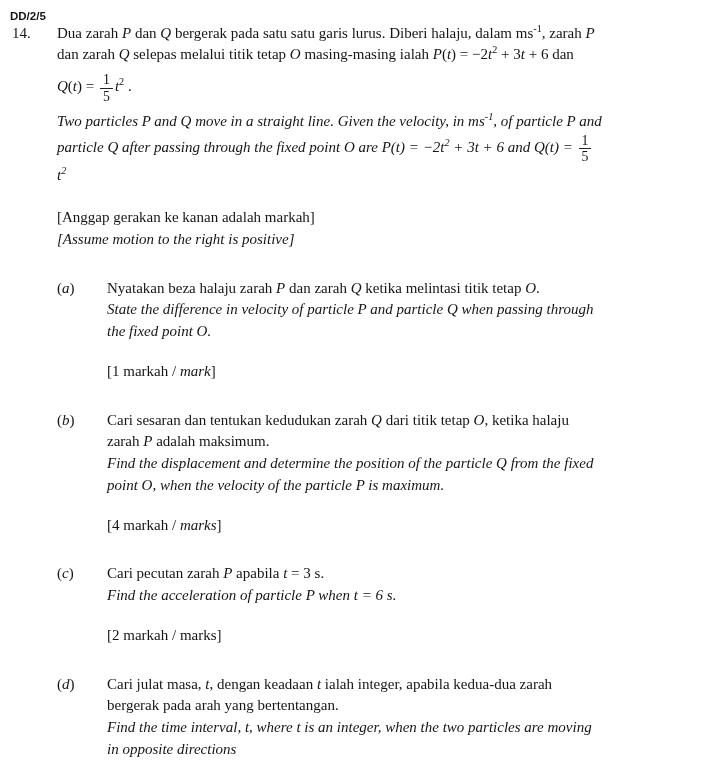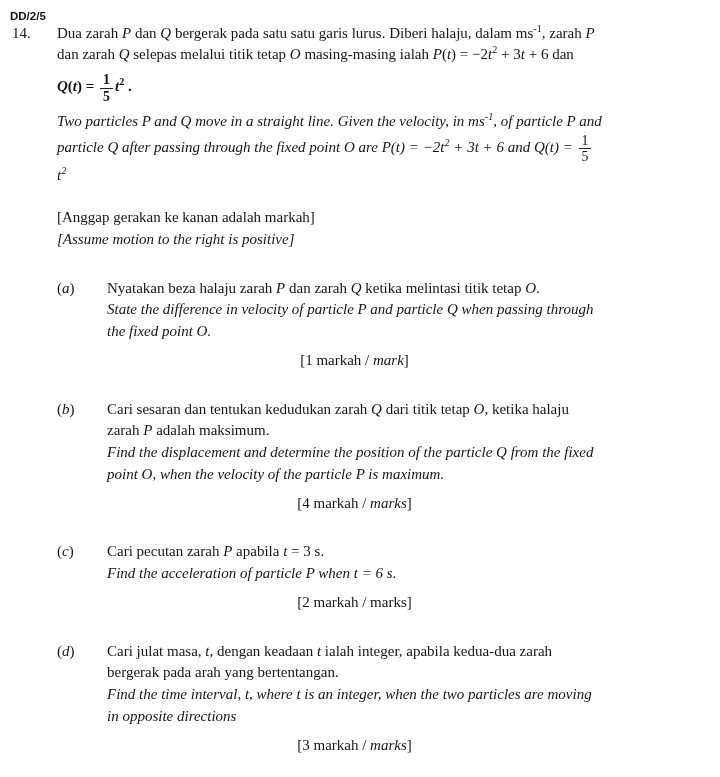--- a/index.html
+++ b/index.html
@@ -29,27 +29,27 @@
   .frac {
     display:inline-block;
     text-align:center;
     vertical-align:-0.75em;
     line-height:1.15;
     font-size:0.92em;
     margin:0 2px;
   }
   .frac .fnum { display:block; border-bottom:1px solid #222; padding:0 3px; }
   .frac .fden { display:block; padding:0 3px; }
-  .eq-line { margin-top:6px; margin-bottom:6px;font-weight:bold; }
+  .eq-line { margin-top:6px; margin-bottom:6px; }
   .gap-sm { margin-top:14px; }
   .gap-md { margin-top:20px; }
   .part { display:flex; margin-top:27px; }
   .plabel { width:50px; flex:0 0 50px; }
   .ptext { flex:1; min-width:0; }
-  .marks { text-align:center; margin-top:7px; }
+  .marks { text-align:left; margin-top:18px; }
 </style>
 </head>
 <body>
 
 <div class="page">
 
   <div class="doc-code">DD/2/5</div>
 
   <div class="question">
     <div class="qnum">14.</div>

